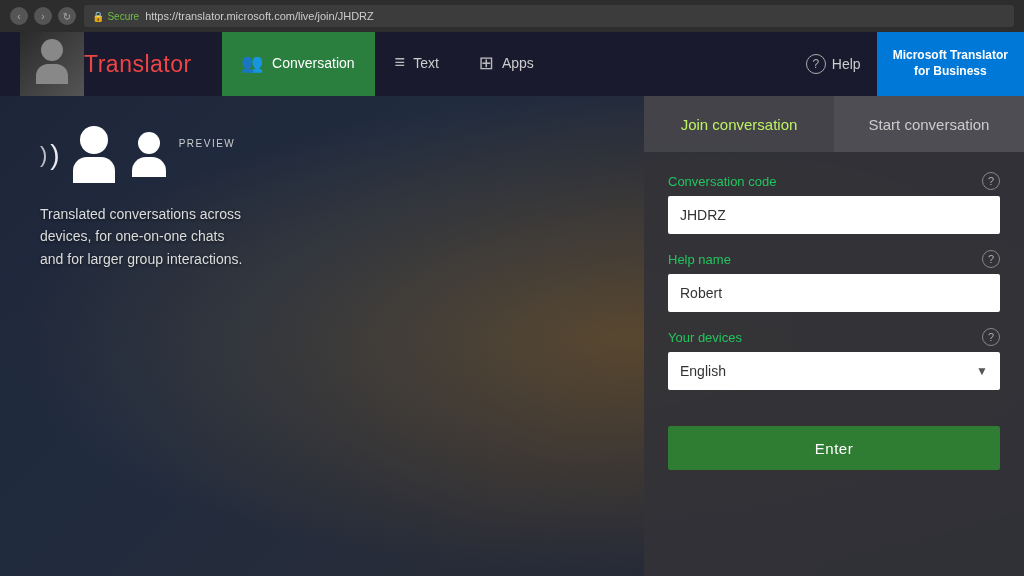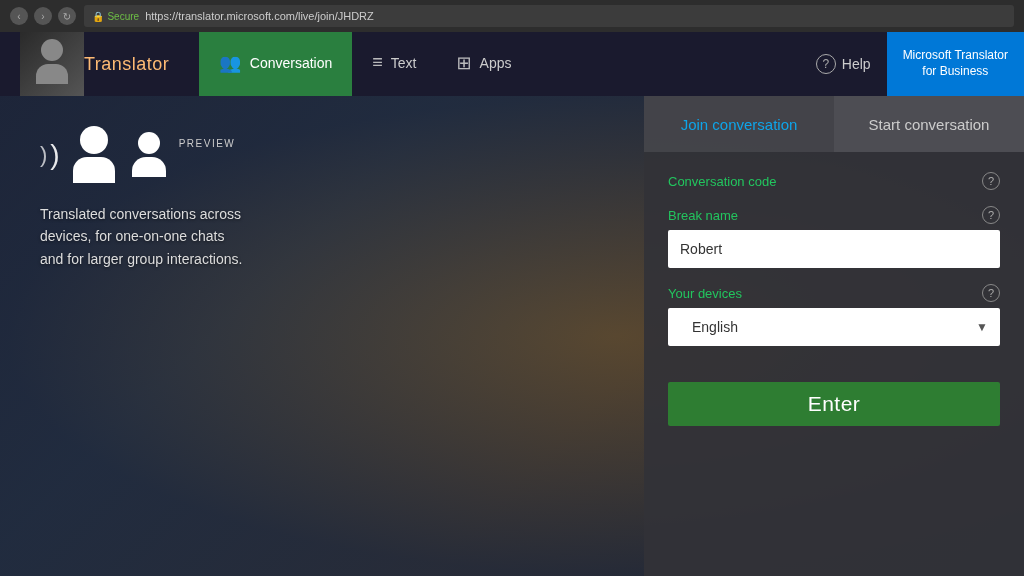--- a/index.html
+++ b/index.html
@@ -90,22 +90,22 @@
       background: #888;
       border-radius: 50%;
       margin-bottom: 3px;
     }
     .avatar-body {
       width: 32px; height: 20px;
       background: #888;
       border-radius: 12px 12px 0 0;
     }
     .logo-text {
-      color: #fdba74;
-      font-size: 18px;
+      color: #ef4444;
+      font-size: 23px;
       font-weight: 300;
       letter-spacing: 0.5px;
     }
     .nav-tabs {
       display: flex;
       height: 100%;
       align-items: stretch;
     }
     .nav-tab {
       display: flex;
@@ -138,21 +138,21 @@
       cursor: pointer;
     }
     .nav-business-btn {
       background: #0078d7;
       color: #fff;
       padding: 0 16px;
       height: 100%;
       display: flex;
       align-items: center;
       font-size: 12px;
-      font-weight: 400;
+      font-weight: 700;
       cursor: pointer;
       white-space: pre-line;
       text-align: center;
       line-height: 1.3;
     }
 
     
     .main-content {
       flex: 1;
       display: flex;
@@ -264,21 +264,21 @@
       align-items: center;
       justify-content: center;
       font-size: 15px;
       cursor: pointer;
       color: #ccc;
       background: transparent;
       border: none;
     }
     .panel-tab.active {
       background: rgba(70, 70, 75, 0.9);
-      color: #0ea5e9;
+      color: #bef264;
       font-weight: 500;
     }
     .panel-tab:not(.active) {
       background: rgba(90, 90, 95, 0.7);
     }
 
     
     .panel-form {
       padding: 20px 24px;
       flex: 1;
@@ -316,21 +316,21 @@
       font-size: 14px;
       color: #333;
       outline: none;
     }
     .form-select {
       width: 100%;
       height: 38px;
       background: #fff;
       border: none;
       border-radius: 2px;
-      padding: 0 24px;
+      padding: 0 12px;
       font-size: 14px;
       color: #333;
       outline: none;
       appearance: none;
       cursor: pointer;
     }
     .select-wrapper {
       position: relative;
     }
     .select-arrow {
@@ -342,21 +342,21 @@
       font-size: 12px;
       pointer-events: none;
     }
     .enter-btn {
       width: 100%;
       height: 44px;
       background: #2e7d32;
       color: #fff;
       border: none;
       border-radius: 2px;
-      font-size: 21px;
+      font-size: 15px;
       font-weight: 500;
       cursor: pointer;
       margin-top: 20px;
       letter-spacing: 0.5px;
     }
   </style>
 </head>
 <body>
 
 <div class="browser-bar">
@@ -456,26 +456,27 @@
       </div>
 
       <div class="panel-form">
 
         
         <div class="form-group">
           <div class="form-label-row">
             <span class="form-label">Conversation code</span>
             <div class="help-circle">?</div>
           </div>
+          <input type="text" class="form-input" value="JHDRZ" style="">
         </div>
 
         
         <div class="form-group">
           <div class="form-label-row">
-            <span class="form-label">Break name</span>
+            <span class="form-label">Help name</span>
             <div class="help-circle">?</div>
           </div>
           <input type="text" class="form-input" value="Robert" style="">
         </div>
 
         
         <div class="form-group">
           <div class="form-label-row">
             <span class="form-label">Your devices</span>
             <div class="help-circle">?</div>

